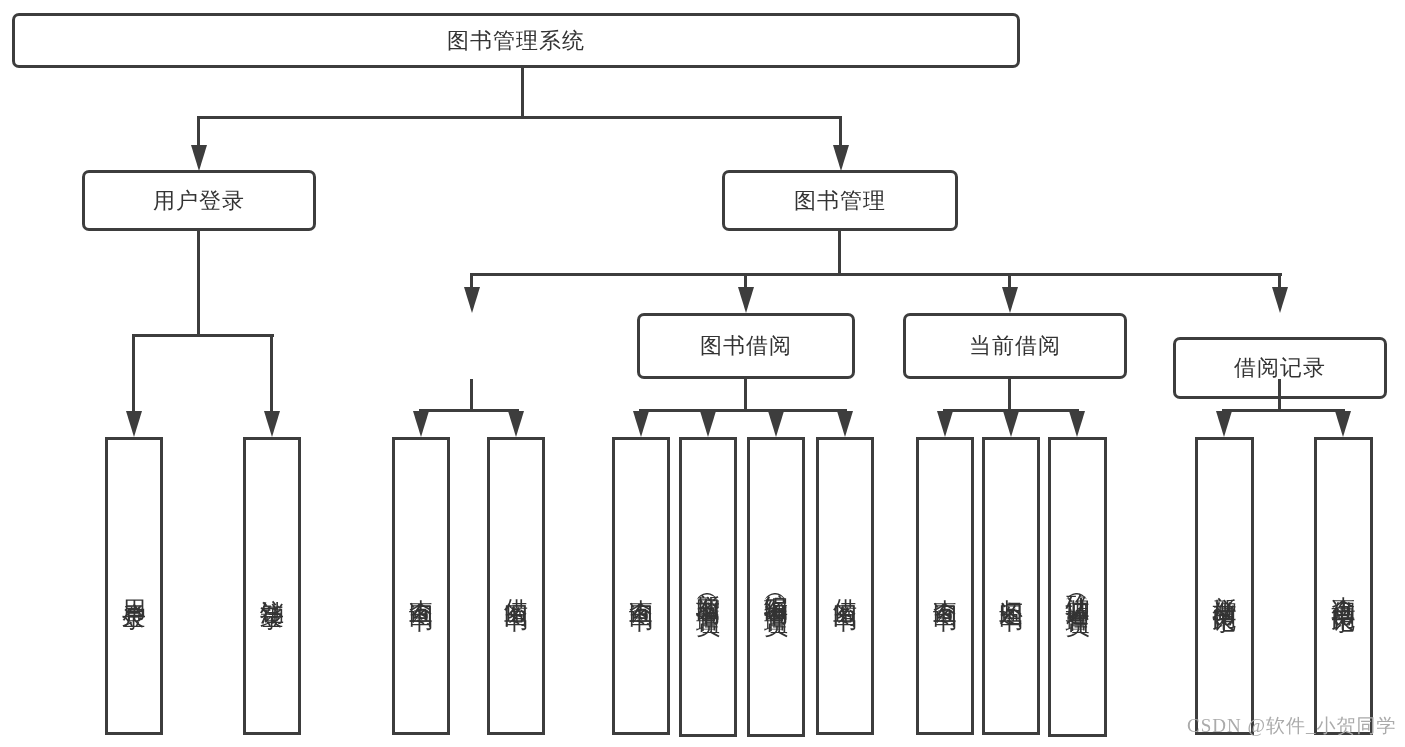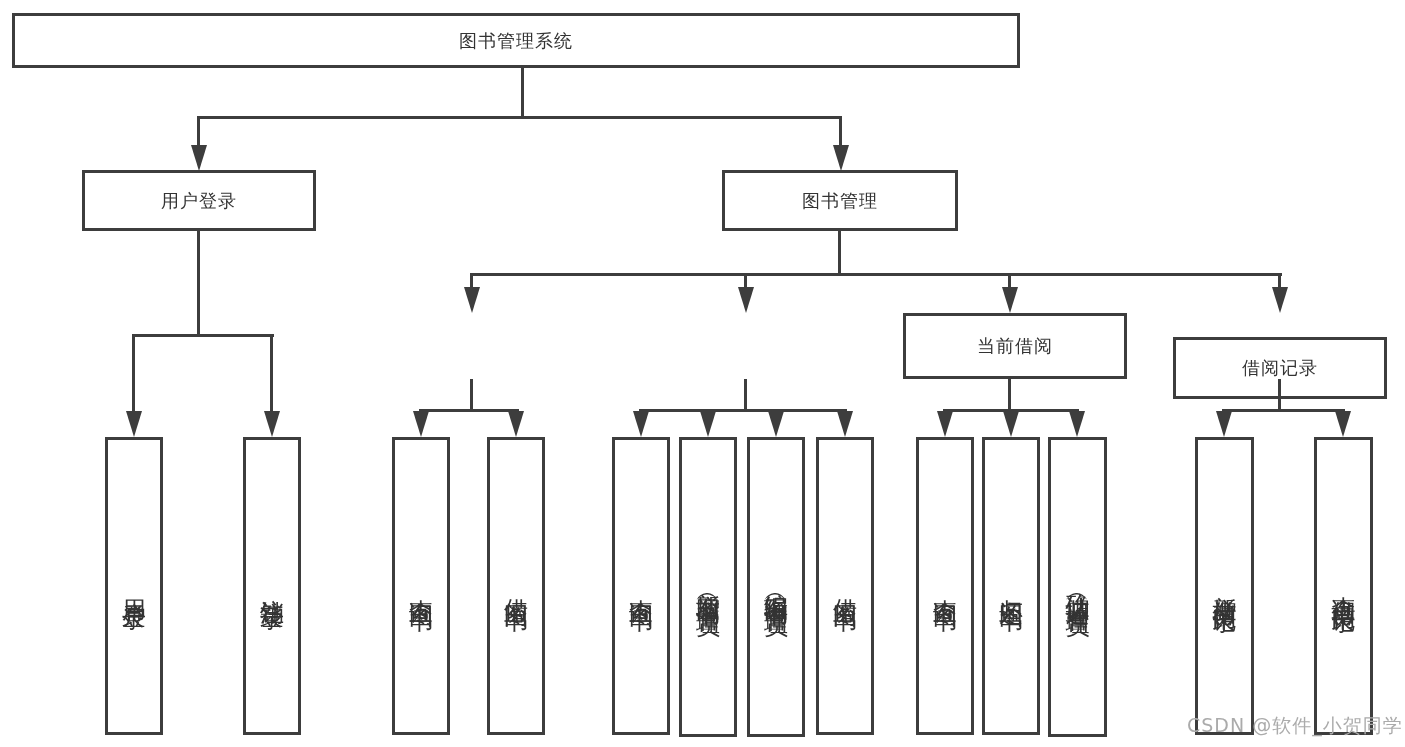--- a/index.html
+++ b/index.html
@@ -17,21 +17,21 @@
   
   .box {
     position: absolute;
     border: 3px solid #3d3d3d;
     background: #ffffff;
     display: flex;
     align-items: center;
     justify-content: center;
     color: #333333;
   }
-  .hbox { font-size: 18px; letter-spacing: 1px; white-space: nowrap; }
+  .hbox { font-size: 22px; letter-spacing: 1px; white-space: nowrap; border-radius: 7px; }
   .vbox { font-size: 24px; }
   .vbox .vtext {
     writing-mode: vertical-rl;
     text-orientation: mixed;
     letter-spacing: 3px;
     line-height: 1;
     white-space: nowrap;
   }
 
   
@@ -47,38 +47,42 @@
 
   .watermark {
     position: absolute;
     left: 1187px;
     top: 713px;
     font-size: 19px;
     color: #ababab;
     white-space: nowrap;
     z-index: 5;
     letter-spacing: 1px;
+    font-family: Liberation Serif, serif;
   }
 </style>
 </head>
 <body>
 
 <div class="canvas">
 
   <div class="box hbox" style="left:12px; top:13px; width:1008px; height:55px;">
     <span>图书管理系统</span>
   </div>
 
   <div class="box hbox" style="left:82px; top:170px; width:234px; height:61px;">
     <span>用户登录</span>
   </div>
   <div class="box hbox" style="left:722px; top:170px; width:236px; height:61px;">
     <span>图书管理</span>
   </div>
 
+  <div class="box hbox" style="left:637px; top:313px; width:218px; height:66px;">
+    <span>图书借阅</span>
+  </div>
   <div class="box hbox" style="left:903px; top:313px; width:224px; height:66px;">
     <span>当前借阅</span>
   </div>
   <div class="box hbox" style="left:1173px; top:313px; width:214px; height:62px;margin-top:24px;">
     <span>借阅记录</span>
   </div>
 
   <div class="box vbox" style="left:105px; top:437px; width:58px; height:298px;">
     <span class="vtext">用户登录</span>
   </div>

